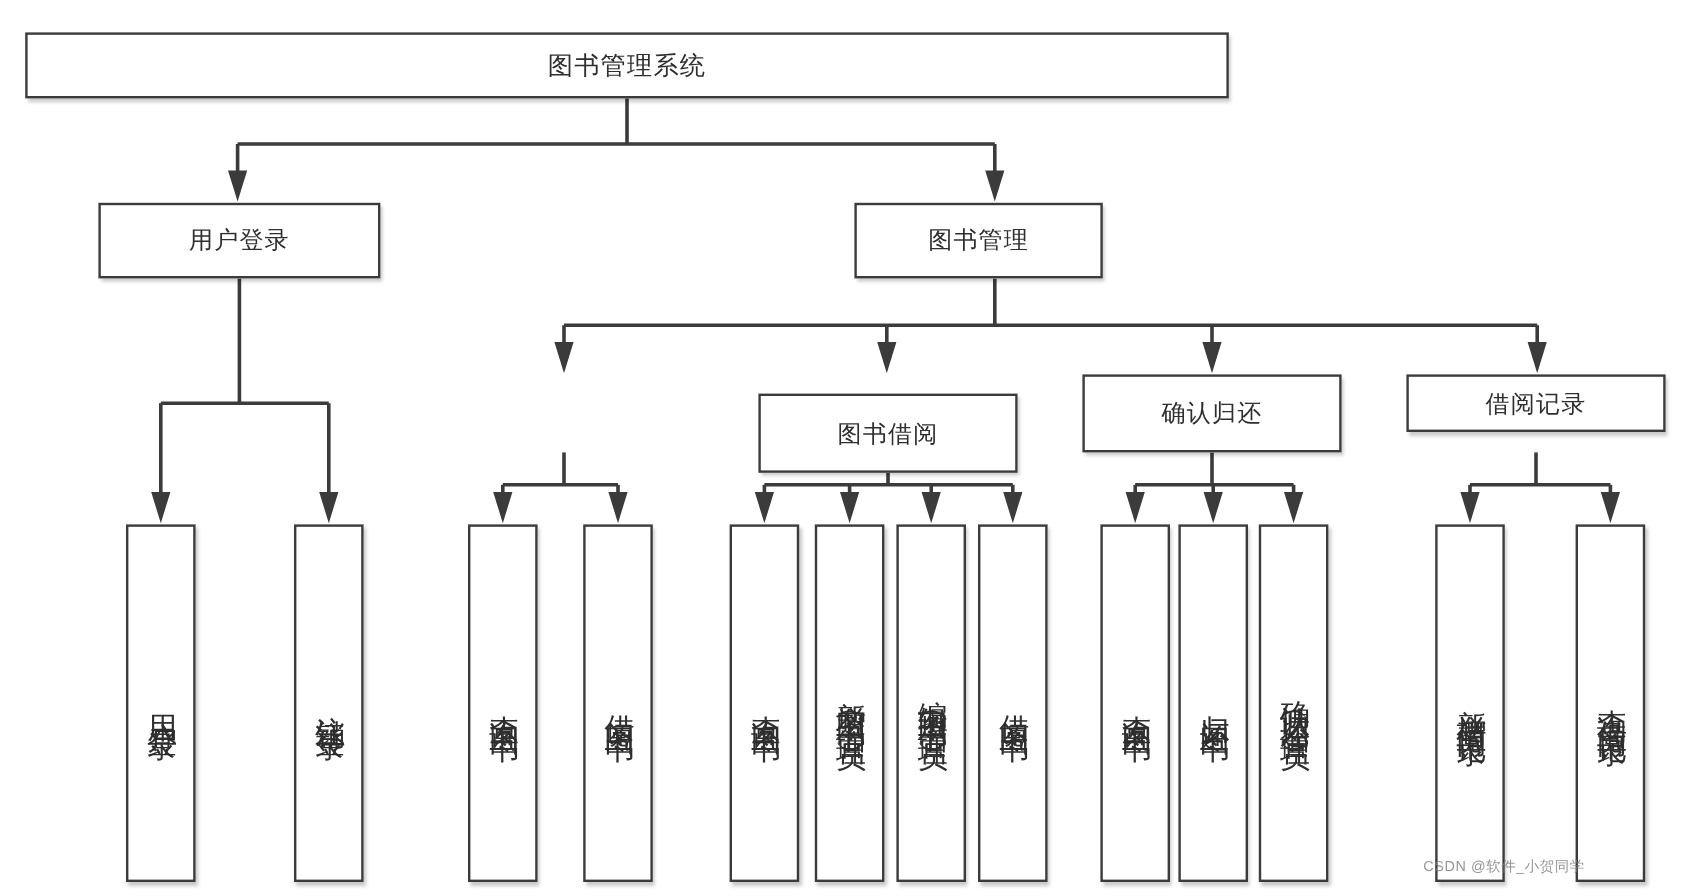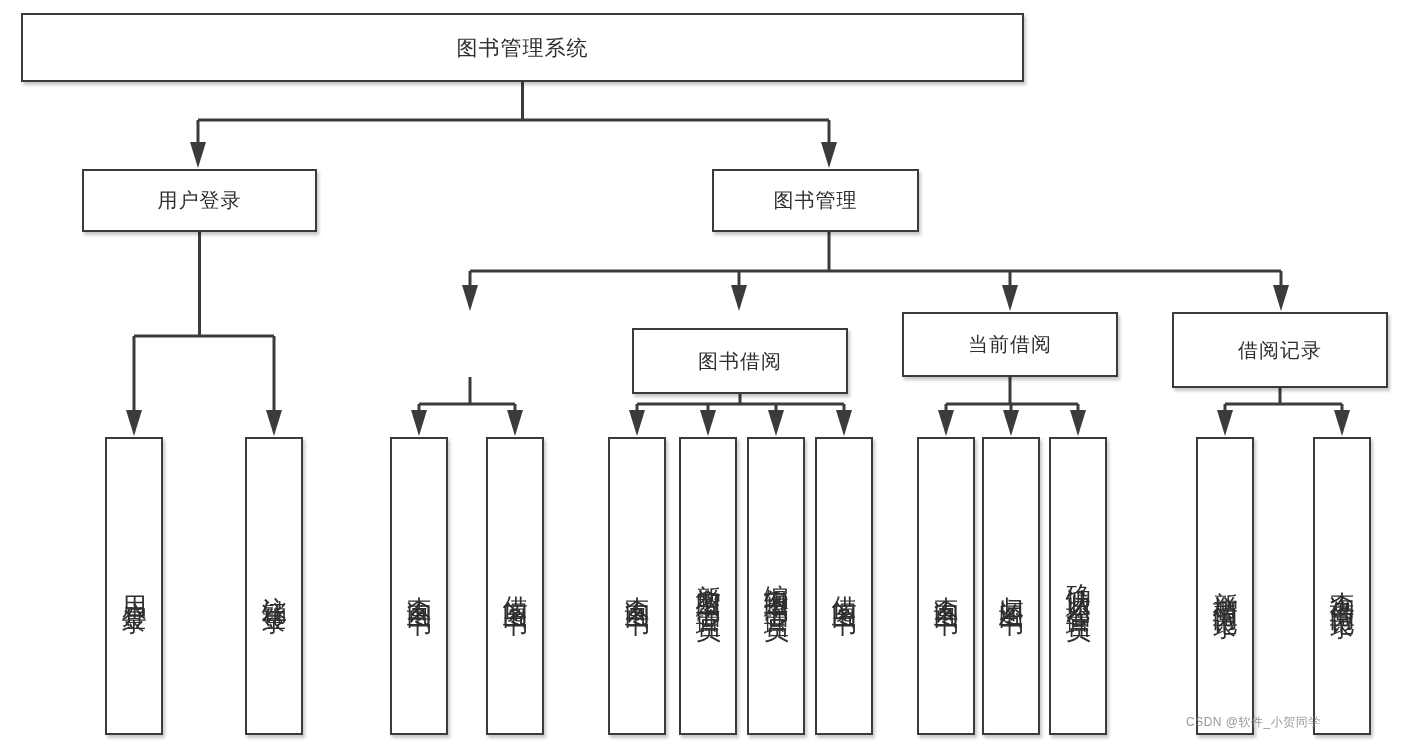--- a/index.html
+++ b/index.html
@@ -94,28 +94,28 @@
     <g>
       <path d="M1280 377 V404"></path>
       <path d="M1225 404 H1342"></path>
       <path d="M1225 404 V416"></path>
       <path class="ah" d="M1217 410 L1233 410 L1225 436 Z"></path>
       <path d="M1342 404 V416"></path>
       <path class="ah" d="M1334 410 L1350 410 L1342 436 Z"></path>
     </g>
   </svg>
 
-  <div class="box h title" style="left:21px;top:13px;width:1003px;height:69px">图书管理系统</div>
+  <div class="box h title" style="left:21px;top:27px;width:1003px;height:55px">图书管理系统</div>
 
   <div class="box h" style="left:82px;top:169px;width:235px;height:63px">用户登录</div>
   <div class="box h" style="left:712px;top:169px;width:207px;height:63px">图书管理</div>
 
   <div class="box h" style="left:632px;top:328px;width:216px;height:66px">图书借阅</div>
-  <div class="box h" style="left:902px;top:312px;width:216px;height:65px">当前借阅</div>
-  <div class="box h" style="left:1172px;top:312px;width:216px;height:76px">借阅记录</div>
+  <div class="box h" style="left:902px;top:312px;width:216px;height:65px">确认归还</div>
+  <div class="box h" style="left:1172px;top:312px;width:216px;height:48px">借阅记录</div>
 
   <div class="box v" style="left:105px;top:437px;width:58px;height:298px">用户登录</div>
   <div class="box v" style="left:245px;top:437px;width:58px;height:298px">注销登录</div>
 
   <div class="box v" style="left:390px;top:437px;width:58px;height:298px">查询图书</div>
   <div class="box v" style="left:486px;top:437px;width:58px;height:298px">借阅图书</div>
 
   <div class="box v" style="left:608px;top:437px;width:58px;height:298px">查询图书</div>
   <div class="box v" style="left:679px;top:437px;width:58px;height:298px">新增图书（管理员）</div>
   <div class="box v" style="left:747px;top:437px;width:58px;height:298px">编辑图书（管理员）</div>

